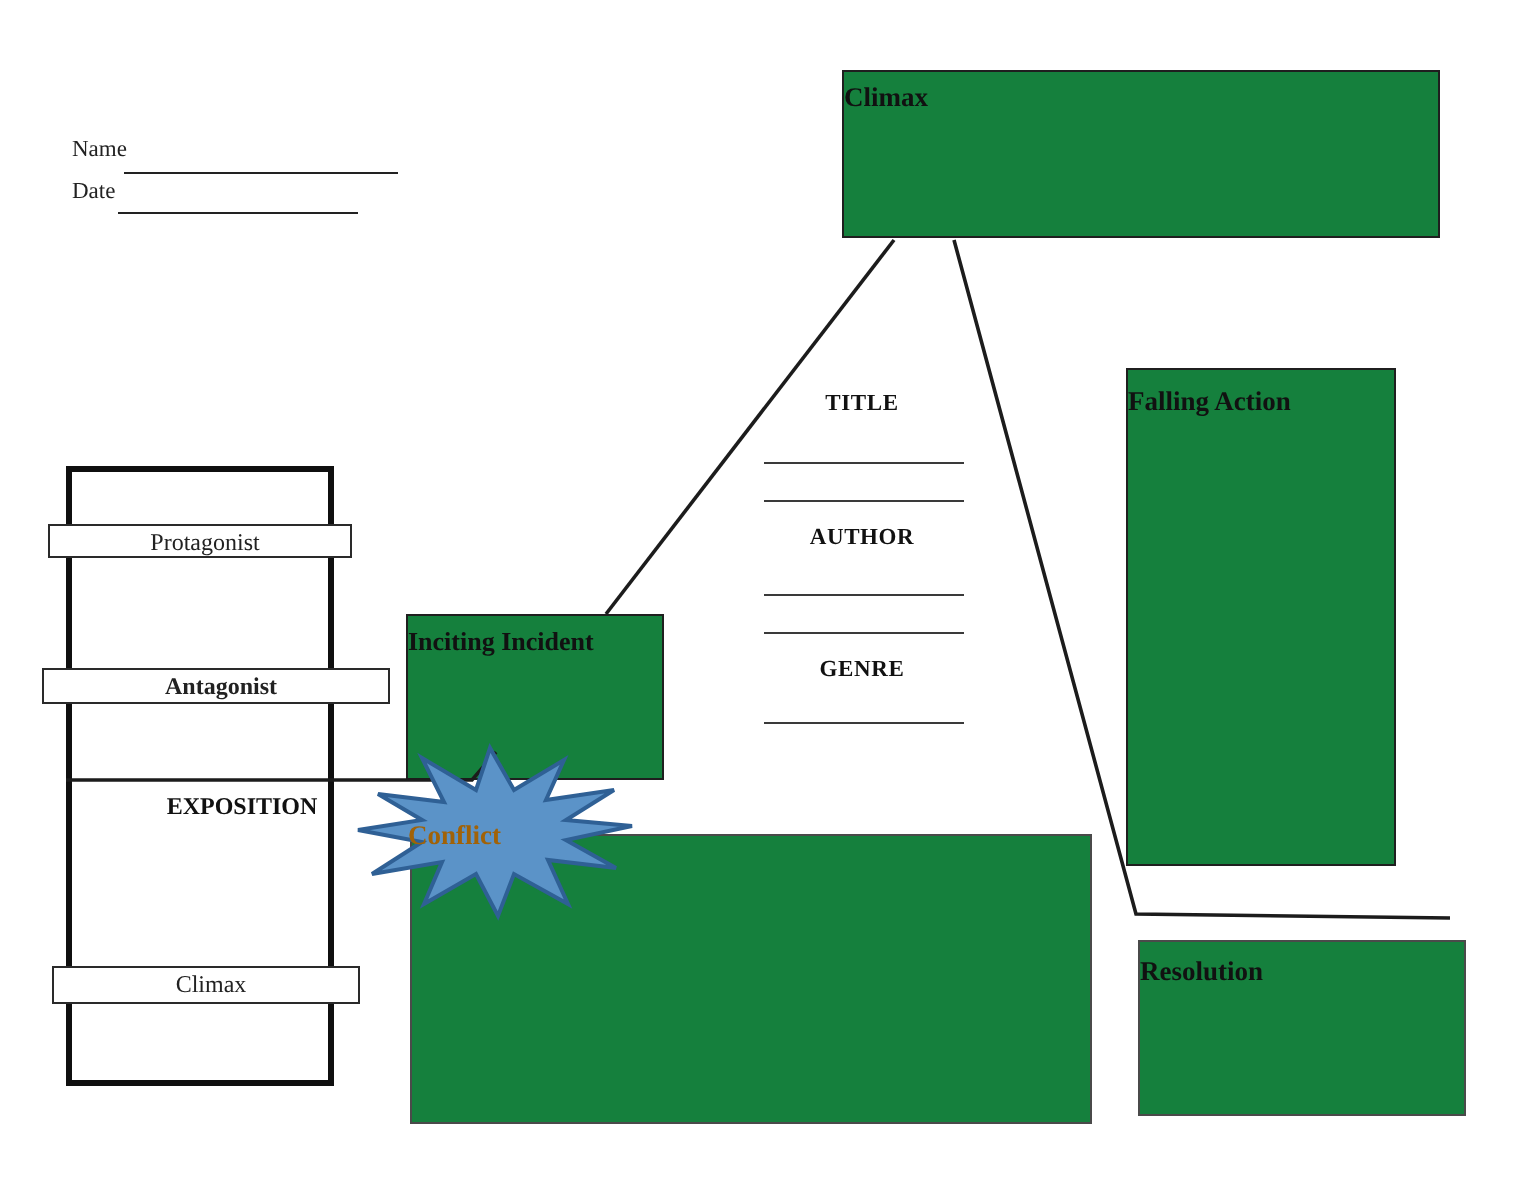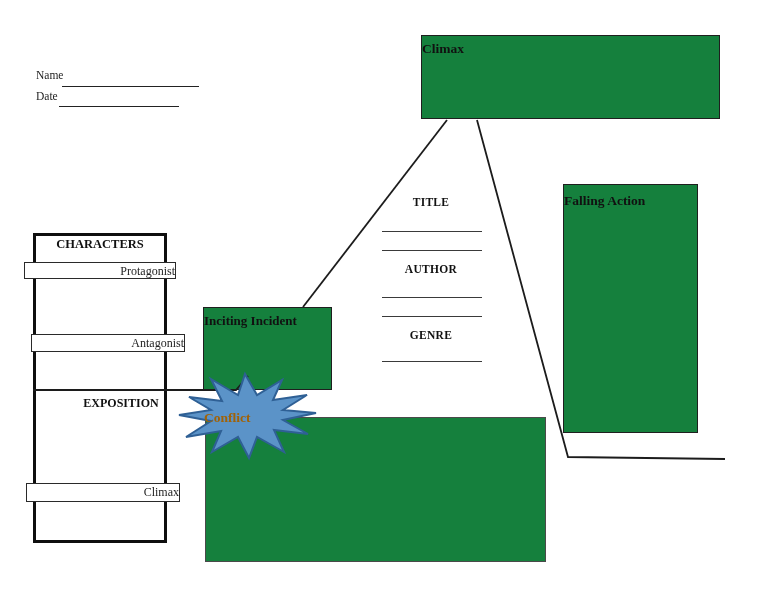--- a/index.html
+++ b/index.html
@@ -41,24 +41,24 @@
     position:absolute; left:33px; top:237px; width:134px; text-align:center;
     font-weight:bold; font-size:12.5px; z-index:2;
   }
   #exposition-header {
     position:absolute; left:33px; top:396px; width:134px; text-align:center;
     font-weight:bold; font-size:12px; z-index:2;padding-left:21px;
   }
   .fill-bar {
     position:absolute; background:#fff; border:1.4px solid #2a2a2a;
     box-sizing:border-box; font-size:12px; padding:1px 0 0 5px; z-index:2;
-    text-align:right; color:#222;
+    text-align:center; color:#222;
   }
   #protagonist-bar { left:24px; top:262px; width:152px; height:17px; }
-  #antagonist-bar  { left:31px; top:334px; width:154px; height:18px; }
+  #antagonist-bar  { left:21px; top:334px; width:174px; height:18px;font-weight:bold; }
   #time-bar        { left:24px; top:416px; width:155px; height:20px; }
   #place-bar       { left:26px; top:483px; width:154px; height:19px; }
 
   .field-label {
     position:absolute; width:110px; left:376px; text-align:center;
     font-weight:bold; font-size:11.5px; letter-spacing:0.3px; z-index:2;
   }
   #title-label  { top:196px; }
   #author-label { top:263px; }
   #genre-label  { top:329px; }
@@ -97,24 +97,26 @@
 
   <div class="box" id="climax-box">
     <div class="box-label">Climax</div>
   </div>
   <div class="box" id="falling-box">
     <div class="box-label">Falling Action</div>
   </div>
   <div class="box" id="inciting-box">
     <div class="box-label">Inciting Incident</div>
   </div>
+  <div class="box" id="resolution-box">
+    <div class="box-label">Resolution</div>
+  </div>
   <div class="box" id="main-box"></div>
 
   <div id="characters-col"></div>
-  <div id="characters-header">CHARACTERS</div>
   <div id="exposition-header">EXPOSITION</div>
 
   <div class="fill-bar" id="protagonist-bar">
     <span>Protagonist</span>
   </div>
   <div class="fill-bar" id="antagonist-bar">
     <span>Antagonist</span>
   </div>
   <div class="fill-bar" id="place-bar">
     <span>Climax</span>

